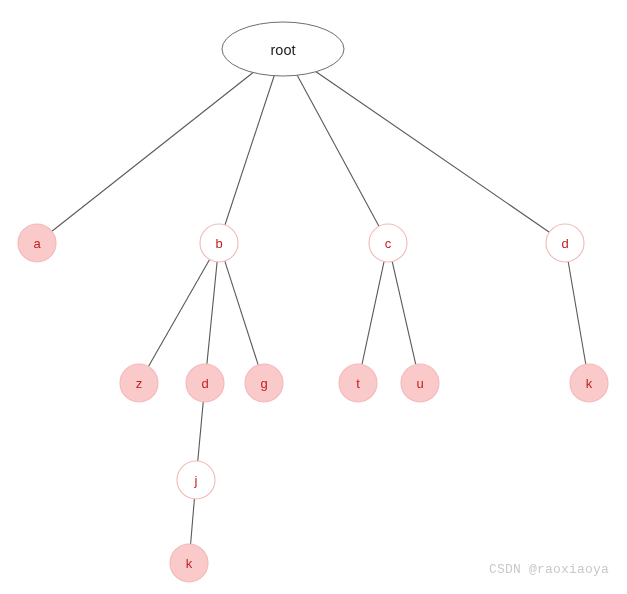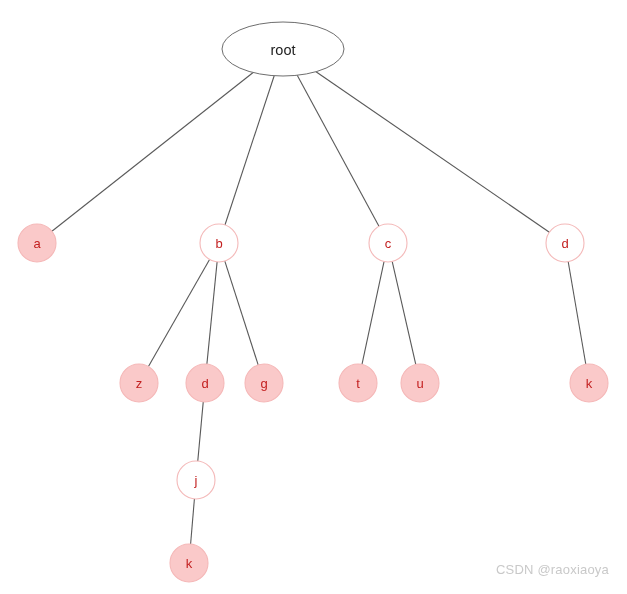--- a/index.html
+++ b/index.html
@@ -53,21 +53,21 @@
     font-family: "Liberation Sans", sans-serif;
     font-size: 14.5px;
     fill: #202020;
     text-anchor: middle;
     dominant-baseline: central;
   }
   .watermark {
     position: absolute;
     right: 18px;
     bottom: 17px;
-    font-family: Liberation Sans, sans-serif;
+    font-family: Liberation Mono, monospace;
     font-size: 13px;
     color: #c9c9c9;
     letter-spacing: 0.2px;
     white-space: nowrap;
     user-select: none;
   }
 </style>
 </head>
 <body>
 

